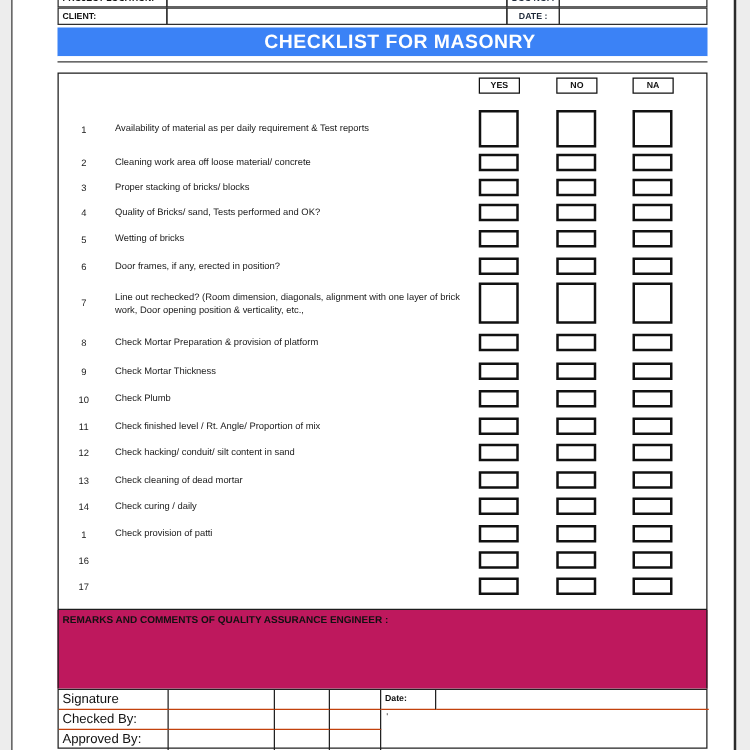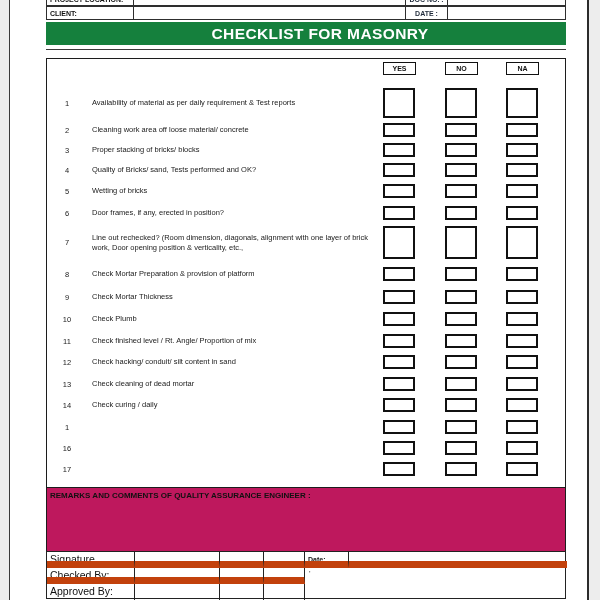--- a/index.html
+++ b/index.html
@@ -73,21 +73,21 @@
   .remarks-label {
     font-size:8px; font-weight:bold; color:#111; padding:3px 0 0 3px;
   }
 
   
   .sig {
     position:absolute; left:36px; top:551px; width:520px; height:48px;
     border:1px solid #222; background:#fff;
   }
   .sig-cell {
-    position:absolute; border-right:1px solid #222; border-bottom:7px solid #c2410c;
+    position:absolute; border-right:1px solid #222; border-bottom:1px solid #c2410c;
     font-size:10.5px; color:#111; line-height:15px; padding-left:3px;
     overflow:hidden; white-space:nowrap;
   }
   .sig-date { font-size:7px; font-weight:bold; line-height:15px; }
   .sig-merged {
     position:absolute; left:258px; top:16px; width:262px; height:32px;
     border:none; font-size:8px; color:#333; padding:1px 0 0 4px;
   }
 </style>
 </head>
@@ -103,21 +103,21 @@
       <div class="hdr-cell w-val2"></div>
     </div>
     <div class="hdr-row">
       <div class="hdr-cell w-lbl1">CLIENT:</div>
       <div class="hdr-cell w-val1"></div>
       <div class="hdr-cell w-lbl2">DATE :</div>
       <div class="hdr-cell w-val2"></div>
     </div>
   </div>
 
-  <div class="titlebar" style="background: #15803d; padding-left: 28px;">CHECKLIST FOR MASONRY</div>
+  <div class="titlebar" style="background: #3b82f6; padding-left: 28px;">CHECKLIST FOR MASONRY</div>
   <div class="underbar"></div>
 
   <div class="checklist" id="checklist">
     <div class="col-head" style="left:336px;">YES</div>
     <div class="col-head" style="left:398px;">NO</div>
     <div class="col-head" style="left:459px;">NA</div>
 
   <div class="row" style="top: 29px; height: 30px;">
     <span class="item-num">1</span>
     <span class="item-text">Availability of material as per daily requirement &amp; Test reports</span>
@@ -225,20 +225,21 @@
   <div class="row" style="top: 339px; height: 14px;">
     <span class="item-num">14</span>
     <span class="item-text">Check curing / daily</span>
     <span class="cbx" style="left: 336px; height: 14px;"></span>
     <span class="cbx" style="left: 398px; height: 14px;"></span>
     <span class="cbx" style="left: 459px; height: 14px;"></span>
   </div>
 
   <div class="row" style="top: 361px; height: 14px;">
     <span class="item-num">1</span>
+    <span class="item-text">Check provision of patti</span>
     <span class="cbx" style="left: 336px; height: 14px;"></span>
     <span class="cbx" style="left: 398px; height: 14px;"></span>
     <span class="cbx" style="left: 459px; height: 14px;"></span>
   </div>
 
   <div class="row" style="top: 382px; height: 14px;">
     <span class="item-num">16</span>
     <span class="cbx" style="left: 336px; height: 14px;"></span>
     <span class="cbx" style="left: 398px; height: 14px;"></span>
     <span class="cbx" style="left: 459px; height: 14px;"></span>

